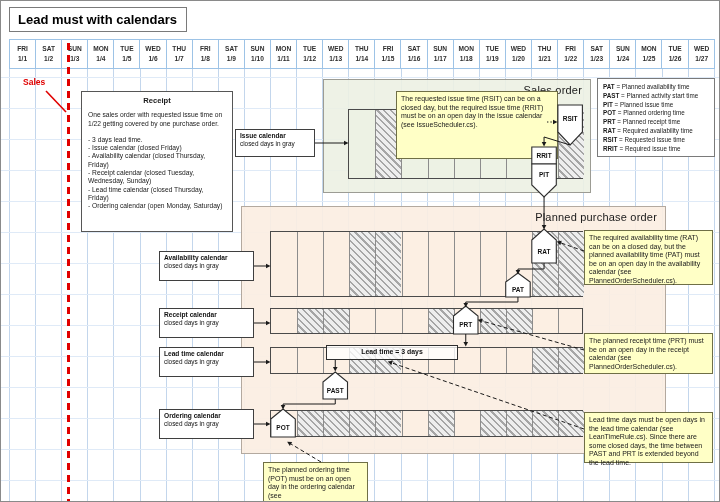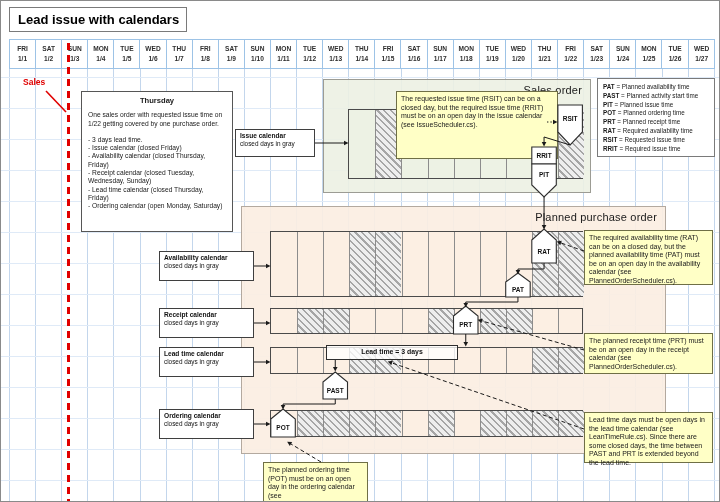--- a/index.html
+++ b/index.html
@@ -123,21 +123,21 @@
       <div class="hgrid" style="top: 262px;"></div>
       <div class="hgrid" style="top: 293px;"></div>
       <div class="hgrid" style="top: 324px;"></div>
       <div class="hgrid" style="top: 355px;"></div>
       <div class="hgrid" style="top: 386px;"></div>
       <div class="hgrid" style="top: 417px;"></div>
       <div class="hgrid" style="top: 448px;"></div>
       <div class="hgrid" style="top: 479px;"></div>
     </div>
 
-  <div class="abs" id="title-box">Lead issue with calendars</div>
+  <div class="abs" id="title-box">Lead must with calendars</div>
 
   <div class="abs" id="header-row" style="width: 705.7px;">
       <div class="hcell" style="left: 0px; width: 26.1px;">
         <span>FRI</span>
         <span>1/1</span>
       </div>
       <div class="hcell" style="left: 26.1px; width: 26.1px;">
         <span>SAT</span>
         <span>1/2</span>
       </div>
@@ -240,21 +240,21 @@
       <div class="hcell" style="left: 678.6px; width: 26.1px;">
         <span>WED</span>
         <span>1/27</span>
       </div>
     </div>
 
   <div class="abs" id="today-line"></div>
   <div class="abs" id="today-label">Sales</div>
 
   <div class="abs" id="scenario">
-    <div class="sc-head">Thursday</div>
+    <div class="sc-head">Receipt</div>
     <div class="sc-intro">One sales order with requested issue time on 1/22 getting covered by one purchase order.</div>
     <div id="scenario-items">
         <div>- 3 days lead time.</div>
         <div>- Issue calendar (closed Friday)</div>
         <div>- Availability calendar (closed Thursday, Friday)</div>
         <div>- Receipt calendar (closed Tuesday, Wednesday, Sunday)</div>
         <div>- Lead time calendar (closed Thursday, Friday)</div>
         <div>- Ordering calendar (open Monday, Saturday)</div>
       </div>
   </div>

